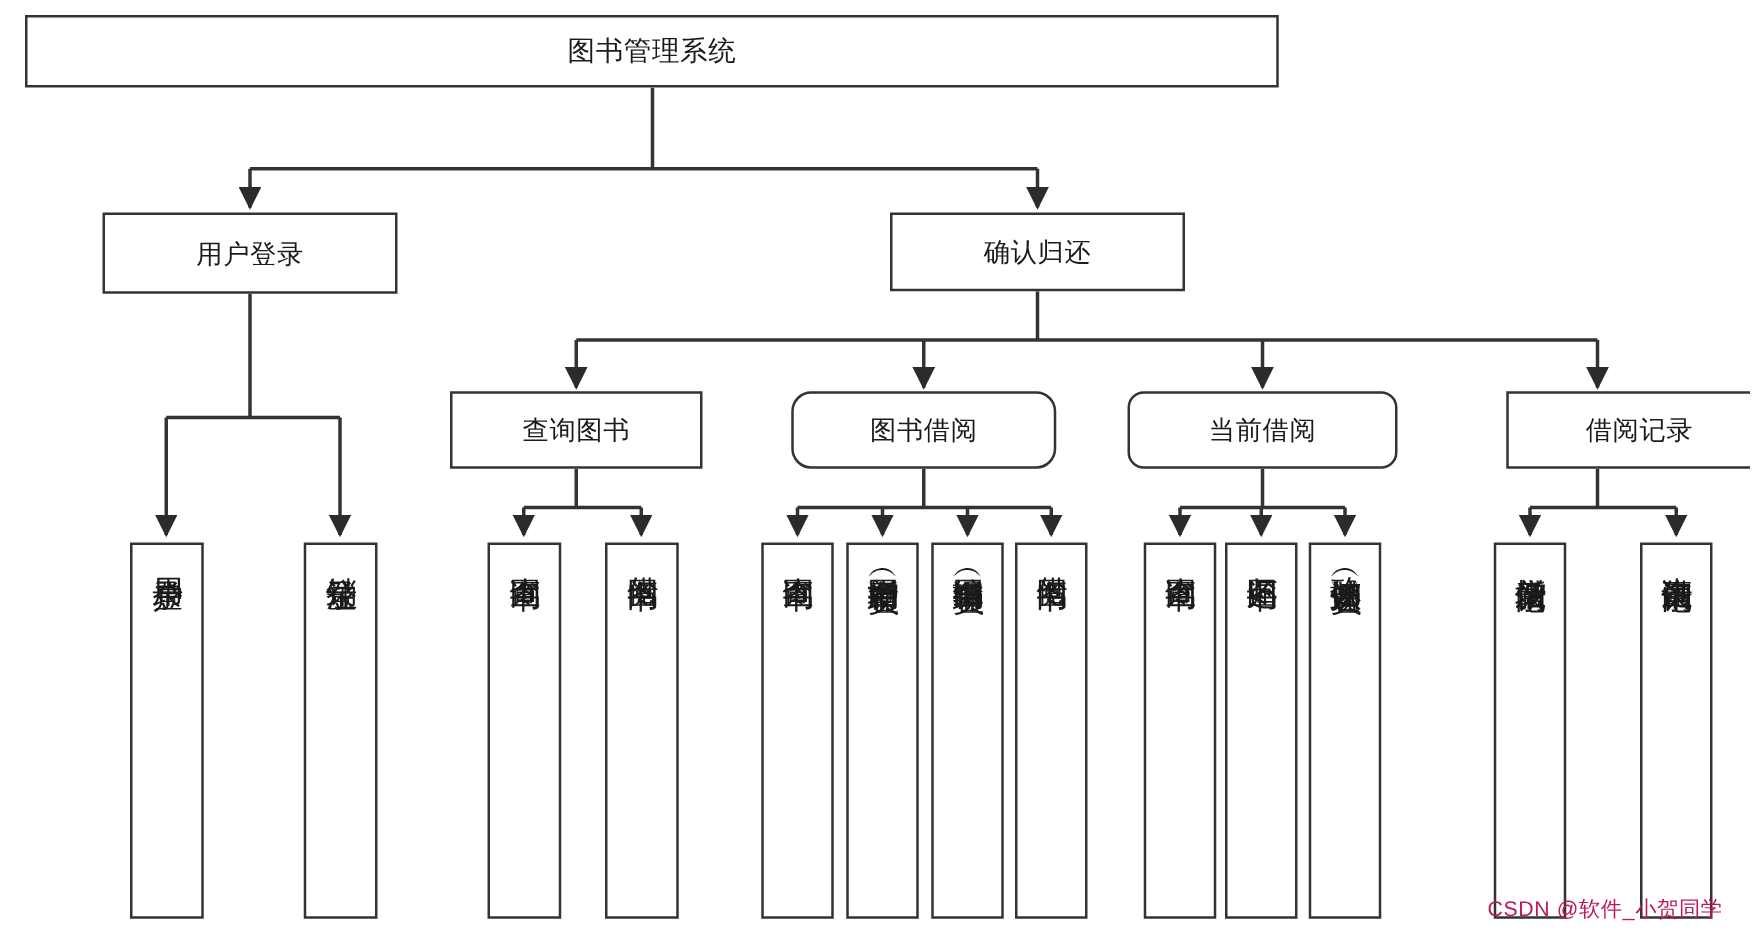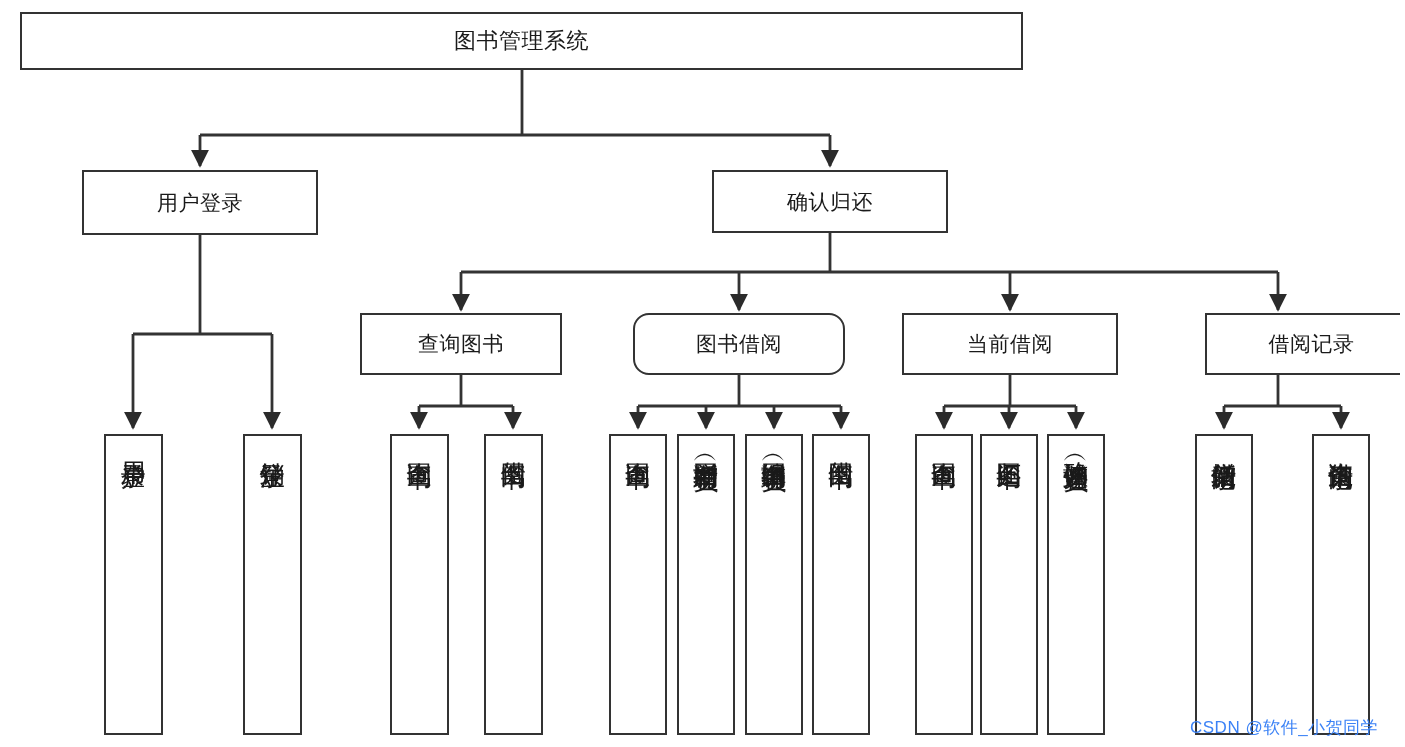--- a/index.html
+++ b/index.html
@@ -57,21 +57,21 @@
     color: #1a1a1a;
   }
   .leaf-mid .vtext {
     font-size: 25px;
   }
   .watermark {
     position: absolute;
     left: 1190px;
     top: 716px;
     font-size: 17px;
-    color: #3b82f6;
+    color: #be185d;
     white-space: nowrap;
     letter-spacing: 0.5px;
   }
 </style>
 </head>
 <body>
 
 <div id="canvas">
 
   <svg class="connectors" viewBox="0 0 1405 747">
@@ -134,21 +134,21 @@
   <div class="node horiz" style="left:712px; top:170px; width:236px; height:63px;">
     <span>确认归还</span>
   </div>
 
   <div class="node horiz" style="left:360px; top:313px; width:202px; height:62px;">
     <span>查询图书</span>
   </div>
   <div class="node horiz" style="left:633px; top:313px; width:212px; height:62px;border-radius:16px;">
     <span>图书借阅</span>
   </div>
-  <div class="node horiz" style="left:902px; top:313px; width:216px; height:62px;">
+  <div class="node horiz" style="left:902px; top:313px; width:216px; height:62px;border-radius:13px;">
     <span>当前借阅</span>
   </div>
   <div class="node horiz" style="left:1172px; top:313px; width:213px; height:62px;margin-left:33px;">
     <span>借阅记录</span>
   </div>
 
   <div class="node leaf" style="left:104px; top:434px; width:59px; height:301px;">
     <span class="vtext">用户登录</span>
   </div>
   <div class="node leaf" style="left:243px; top:434px; width:59px; height:301px;">

